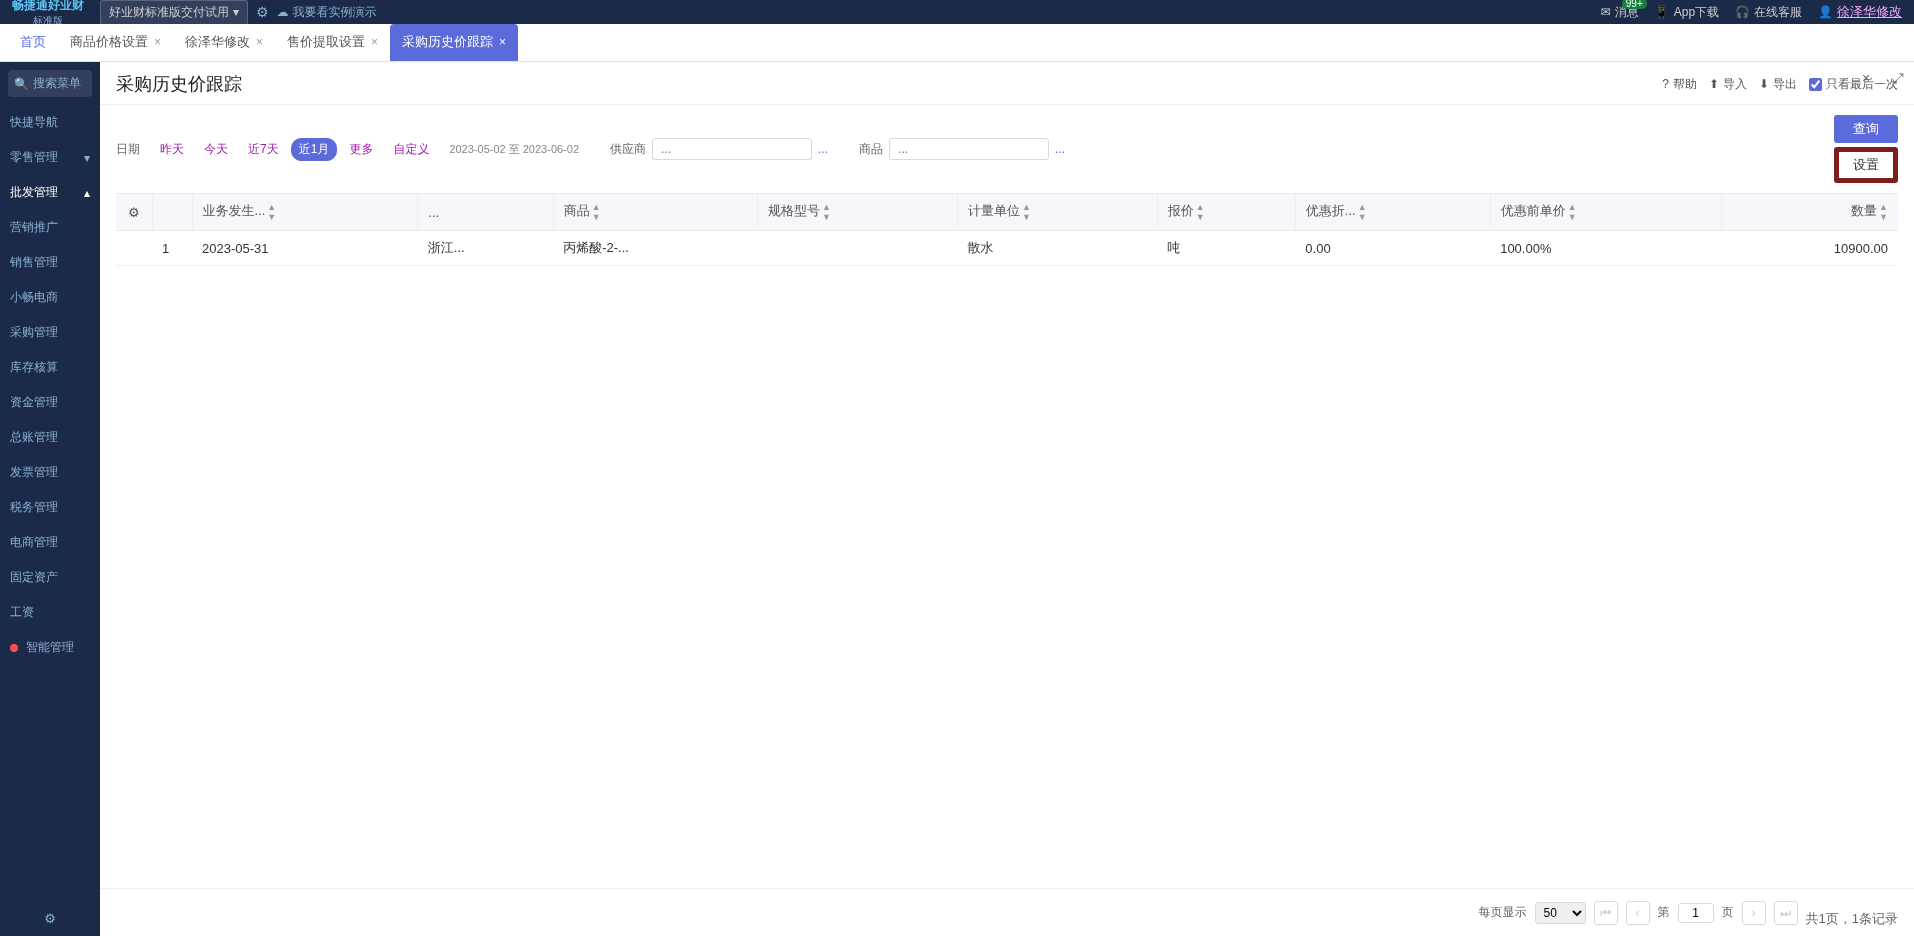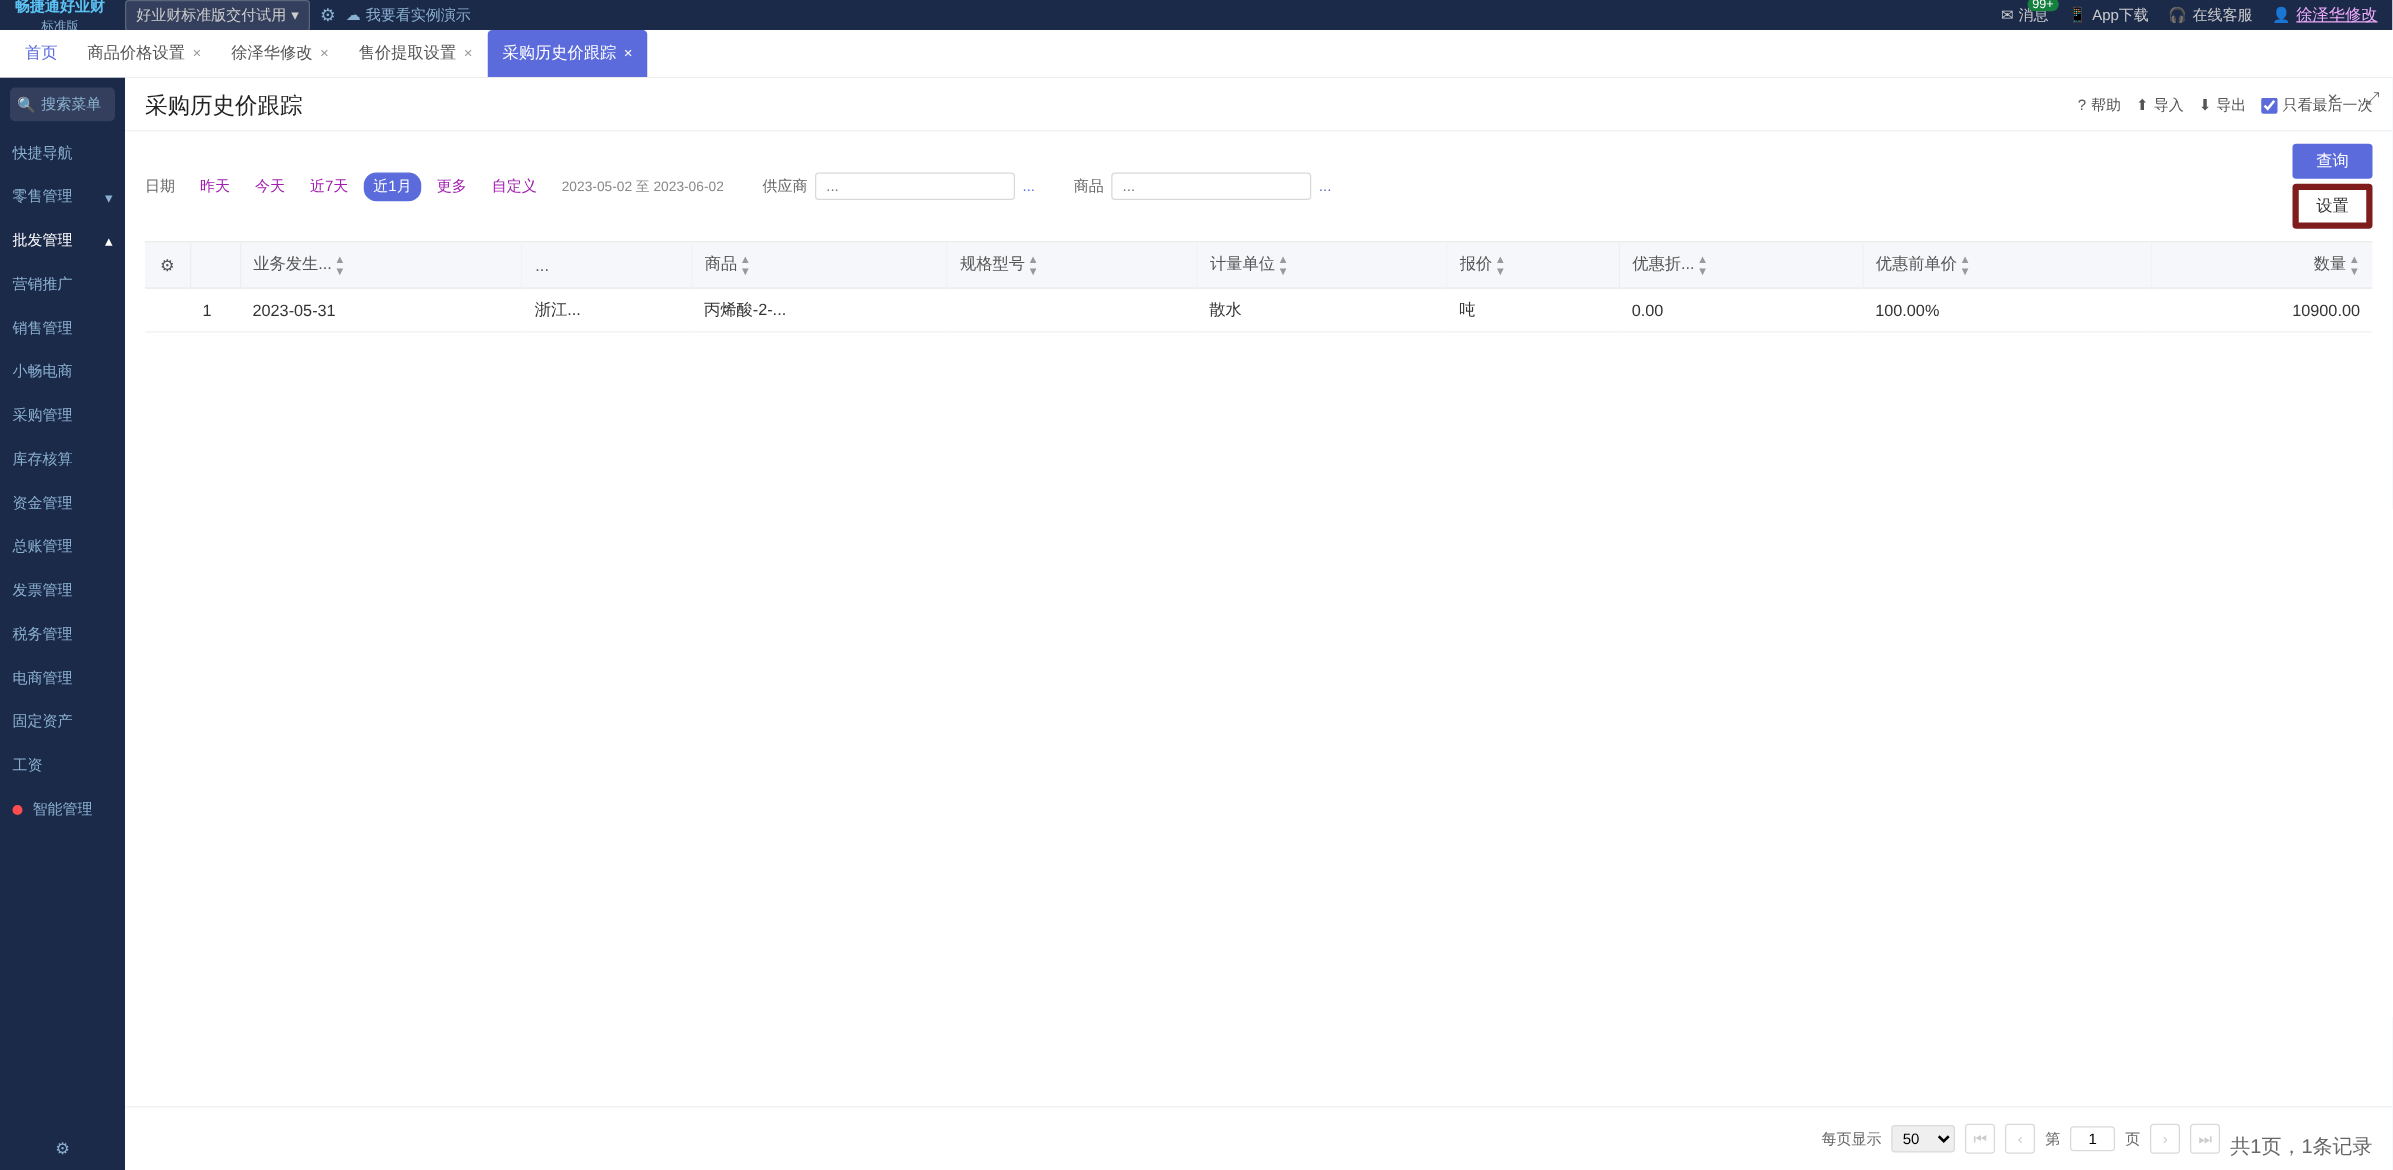--- a/index.html
+++ b/index.html
@@ -414,21 +414,21 @@
     }
     .page-nav-btn:disabled { color: #ccc; cursor: default; }
     .page-input {
       width: 36px;
       border: 1px solid #d9d9d9;
       border-radius: 3px;
       text-align: center;
       padding: 2px;
       font-size: 12px;
     }
-    .page-info { font-size: 16px; color: #666; margin-top: 13px; }
+    .page-info { font-size: 13px; color: #666; margin-top: 13px; }
 
     
     .sidebar-item-row {
       display: flex;
       align-items: center;
       justify-content: space-between;
       padding: 9px 10px;
       cursor: pointer;
       color: #8ab0d0;
       font-size: 12px;

